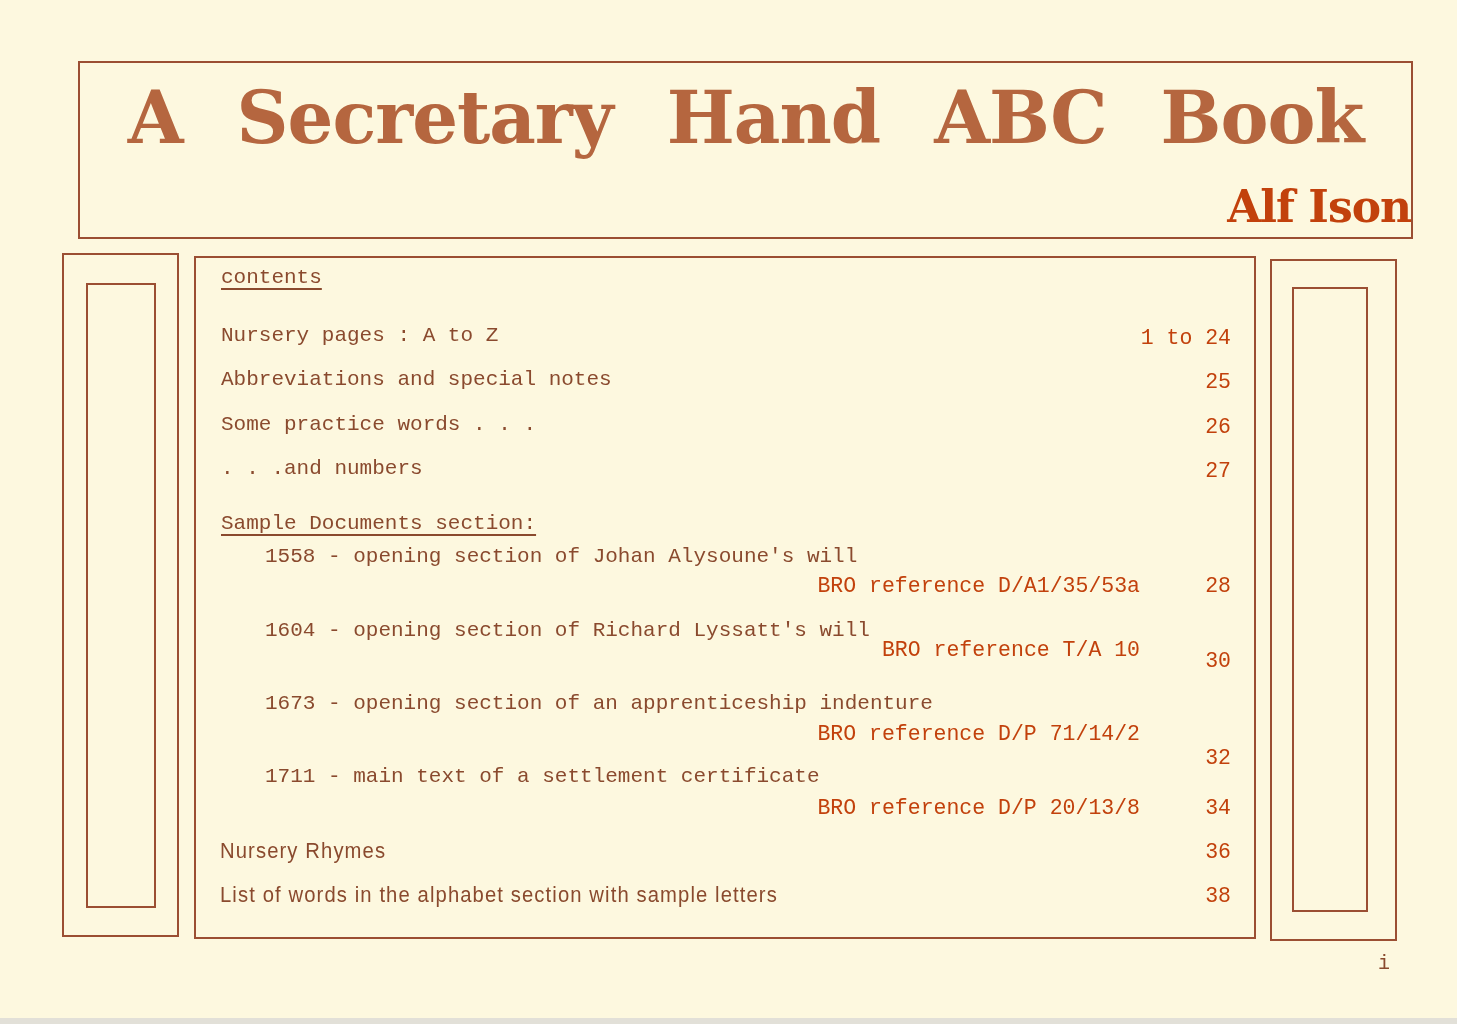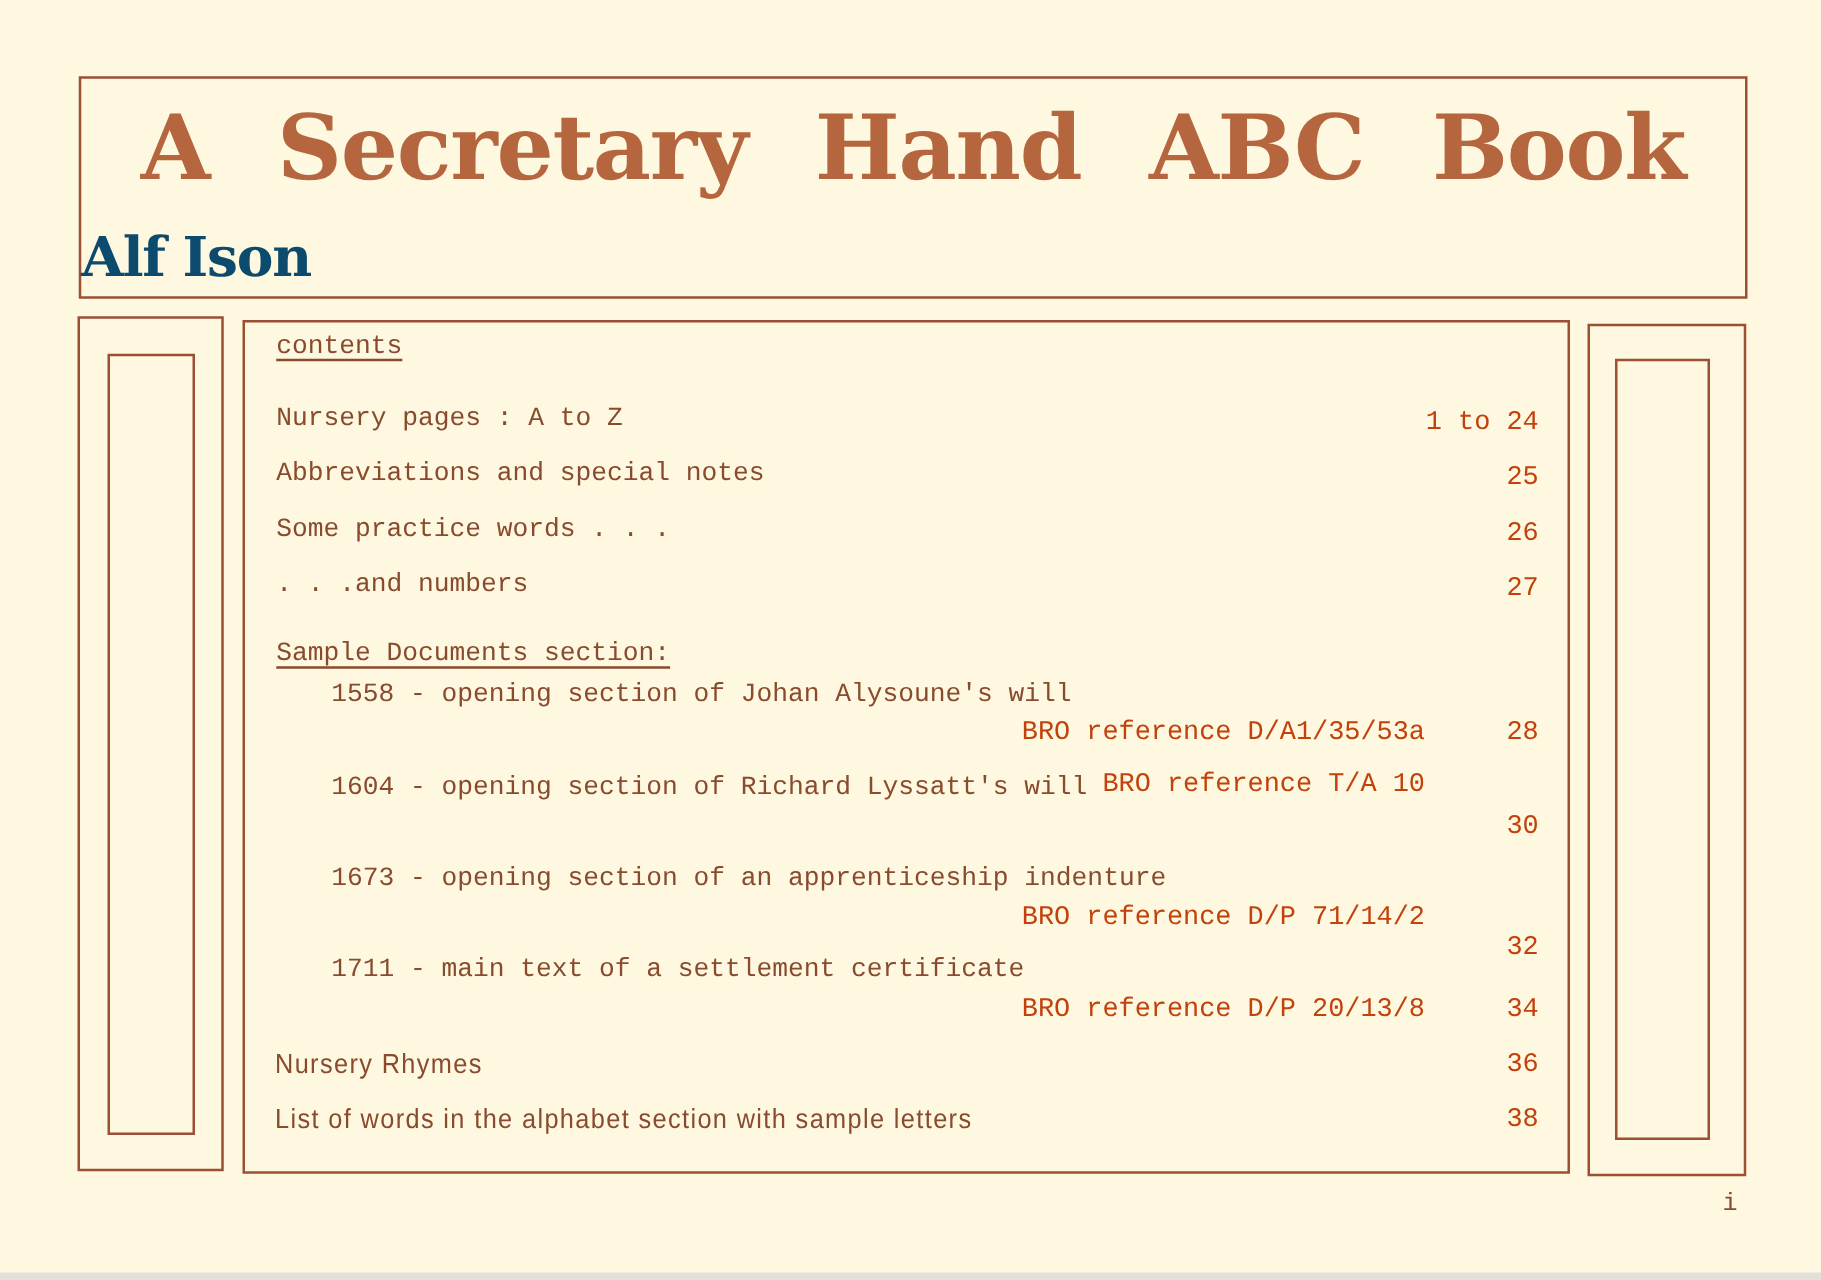--- a/index.html
+++ b/index.html
@@ -5,31 +5,31 @@
   html, body { margin:0; padding:0; }
   body {
     width:1457px; height:1024px; overflow:hidden;
     background:#fdf8df;
     position:relative;
     font-family: "Liberation Mono", "DejaVu Sans Mono", monospace;
     color:#8a4a2e;
   }
   .page-edge { position:absolute; left:0; right:0; bottom:0; height:6px; background:#e2e0d8; }
   .box { position:absolute; border:2px solid #9b4f33; box-sizing:border-box; }
-  #title-box { left:63px; top:61px; width:1335px; height:178px; }
+  #title-box { left:78px; top:61px; width:1335px; height:178px; }
   .title {
     position:absolute; left:0; right:0; top:12px; text-align:center;
     font-family: "DejaVu Serif", "Liberation Serif", serif; font-weight:bold;
     font-size:72px; color:#b5663f; letter-spacing:-1px; word-spacing:30px;
     white-space:nowrap;
   }
   .author {
-    position:absolute; left:0; right:0; top:118px; text-align:left;
+    position:absolute; left:0; right:0; top:118px; text-align:right;
     font-family: "DejaVu Serif", "Liberation Serif", serif; font-weight:bold;
-    font-size:44px; color:#0c4a6e; letter-spacing:-1px;
+    font-size:44px; color:#c2410c; letter-spacing:-1px;
   }
   #left-outer { left:62px; top:253px; width:117px; height:684px; }
   #left-inner { left:86px; top:283px; width:70px; height:625px; }
   #right-outer { left:1270px; top:259px; width:127px; height:682px; }
   #right-inner { left:1292px; top:287px; width:76px; height:625px; }
   #contents-box { left:194px; top:256px; width:1062px; height:683px; }
 
   .line { position:absolute; font-size:21px; white-space:pre; color:#8a4a2e; }
   .num { position:absolute; font-size:21.5px; text-align:right; white-space:pre; right:226px; color:#c2410c; }
   .underlined { text-decoration:underline; text-underline-offset:5px; text-decoration-thickness:2px; }
@@ -65,21 +65,21 @@
 <div class="line" style="left:221px; top:457px;">. . .and numbers</div>
 <div class="num" style="top:459px;">27</div>
 
 <div class="line underlined" style="left:221px; top:501px;margin-top:11px;">Sample Documents section:</div>
 
 <div class="line" style="left:265px; top:545px;">1558 - opening section of Johan Alysoune's will</div>
 <div class="num" style="top:574px; right:317px;">BRO reference D/A1/35/53a</div>
 <div class="num" style="top:574px;">28</div>
 
 <div class="line" style="left:265px; top:619px;">1604 - opening section of Richard Lyssatt's will</div>
-<div class="num" style="top:616px; right:317px;">BRO reference T/A 10</div>
+<div class="num" style="top:638px; right:317px;">BRO reference T/A 10</div>
 <div class="num" style="top:649px;">30</div>
 
 <div class="line" style="left:265px; top:692px;">1673 - opening section of an apprenticeship indenture</div>
 <div class="num" style="top:722px; right:317px;">BRO reference D/P 71/14/2</div>
 <div class="num" style="top:722px;margin-top:24px;">32</div>
 
 <div class="line" style="left:265px; top:765px;">1711 - main text of a settlement certificate</div>
 <div class="num" style="top:796px; right:317px;">BRO reference D/P 20/13/8</div>
 <div class="num" style="top:796px;">34</div>
 

